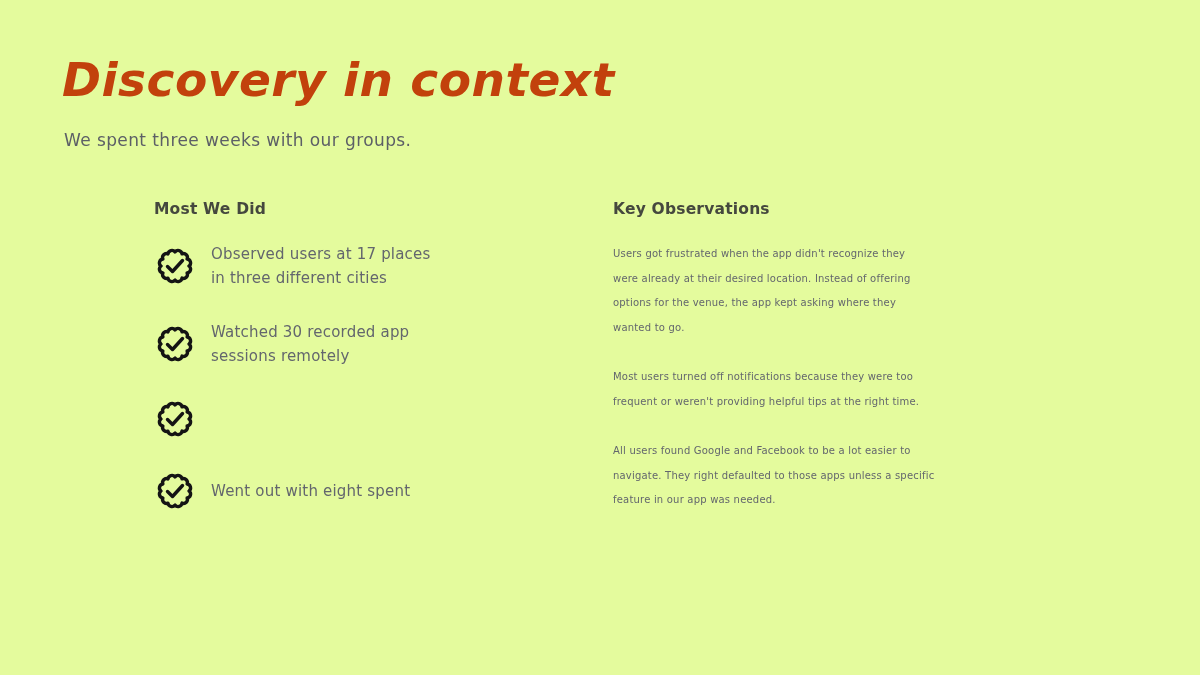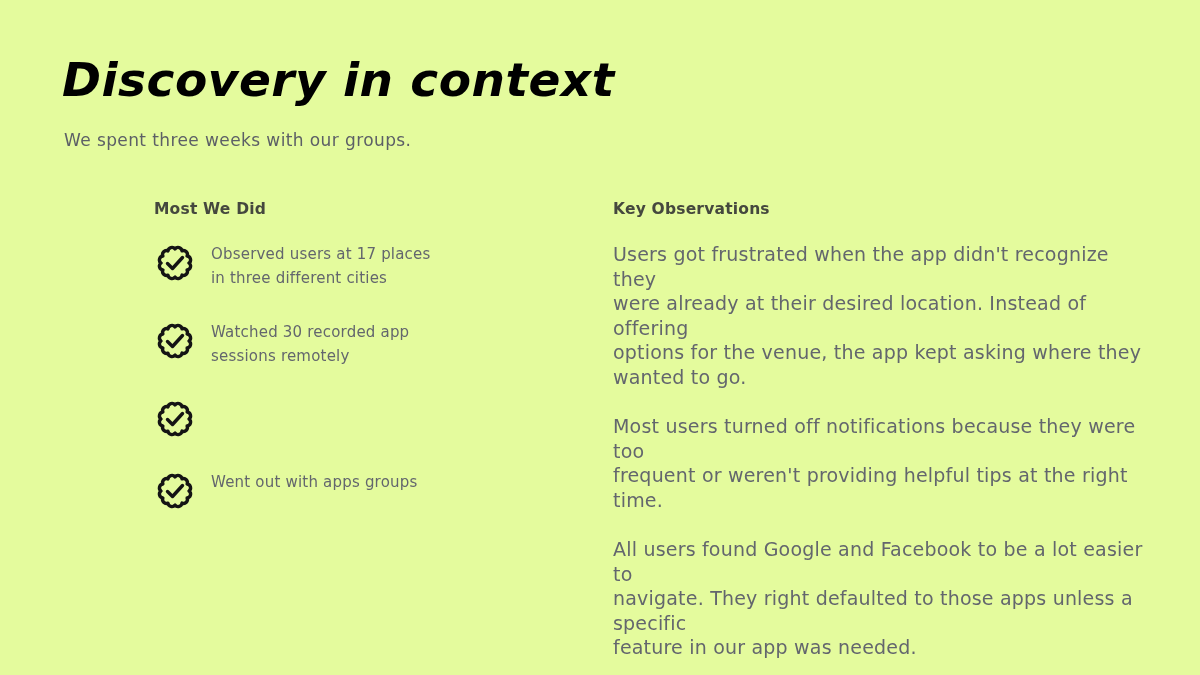--- a/index.html
+++ b/index.html
@@ -18,21 +18,21 @@
     background: #e4fb9d;
   }
   .title {
     position: absolute;
     left: 62px;
     top: 52px;
     margin: 0;
     font-size: 47px;
     font-weight: 700;
     letter-spacing: 0.5px;
-    color: #000000;
+    color: #c2410c;
     font-style: oblique 6deg;
   }
   .subtitle {
     position: absolute;
     left: 64px;
     top: 130px;
     margin: 0;
     font-size: 17px;
     color: #5c5f66;
     letter-spacing: 0.4px;
@@ -52,41 +52,42 @@
   }
   .col-heading {
     margin: 0 0 24px 0;
     font-size: 15.5px;
     font-weight: 700;
     color: #45483e;
     letter-spacing: 0.2px;
   }
   .check-item {
     display: flex;
+    align-items: center;
     gap: 15px;
     min-height: 42px;
     margin-bottom: 30px;
   }
   .badge {
     flex: 0 0 42px;
     width: 42px;
     height: 42px;
     display: inline-block;
   }
   .badge svg { display: block; }
   .item-text {
     font-size: 15px;
     line-height: 24px;
     color: #63666d;
     white-space: pre-line;
     letter-spacing: 0.2px;
   }
   .obs-para {
     margin: 0 0 25px 0;
-    font-size: 19px;
+    font-size: 10px;
     line-height: 24.5px;
     color: #63666d;
     white-space: pre-line;
     letter-spacing: 0.2px;
   }
 </style>
 </head>
 <body>
 
 <div class="slide">
@@ -128,21 +129,21 @@
       </span>
     </div>
 
     <div class="check-item">
       <span class="badge">
         <svg width="42" height="42" viewBox="0 0 42 42" fill="none" stroke="#141414" stroke-width="3.4" stroke-linecap="round" stroke-linejoin="round">
           <path d="M21 7 A3.9 3.9 0 0 1 28 8.88 A3.9 3.9 0 0 1 33.12 14 A3.9 3.9 0 0 1 35 21 A3.9 3.9 0 0 1 33.12 28 A3.9 3.9 0 0 1 28 33.12 A3.9 3.9 0 0 1 21 35 A3.9 3.9 0 0 1 14 33.12 A3.9 3.9 0 0 1 8.88 28 A3.9 3.9 0 0 1 7 21 A3.9 3.9 0 0 1 8.88 14 A3.9 3.9 0 0 1 14 8.88 A3.9 3.9 0 0 1 21 7 Z"></path>
           <path d="M13.5 21.5 L18.5 26.5 L28.5 15.5"></path>
         </svg>
       </span>
-      <span class="item-text">Went out with apps groups</span>
+      <span class="item-text">Went out with eight spent</span>
     </div>
   </section>
 
   <section class="col-right">
     <h2 class="col-heading">Key Observations</h2>
     <p class="obs-para">Users got frustrated when the app didn't recognize they
 were already at their desired location. Instead of offering
 options for the venue, the app kept asking where they
 wanted to go.</p>
     <p class="obs-para">Most users turned off notifications because they were too

